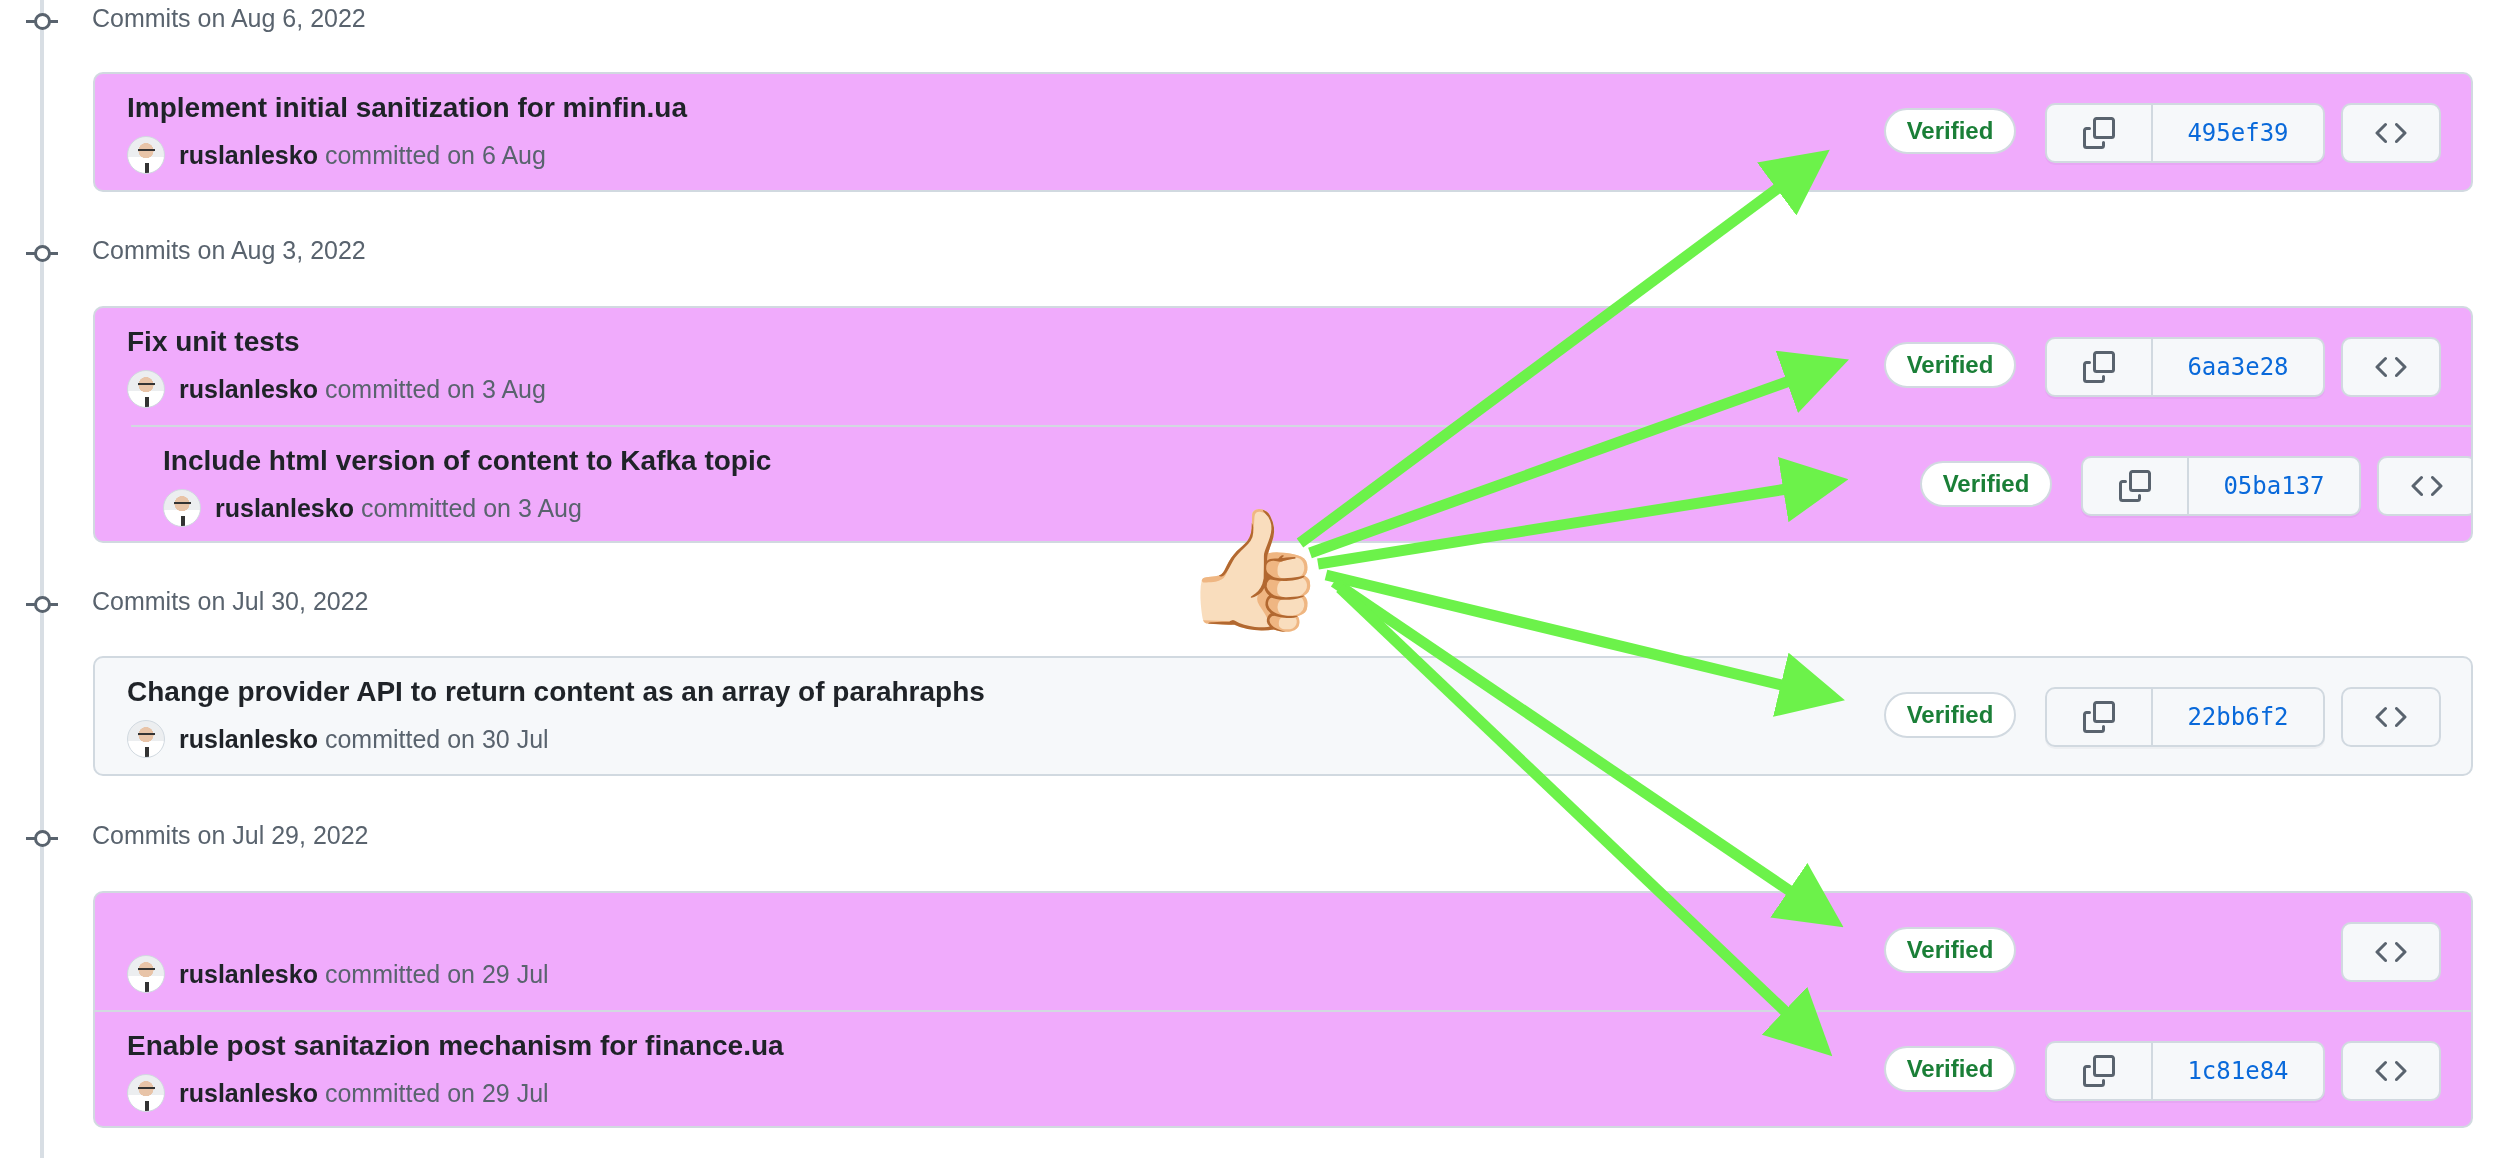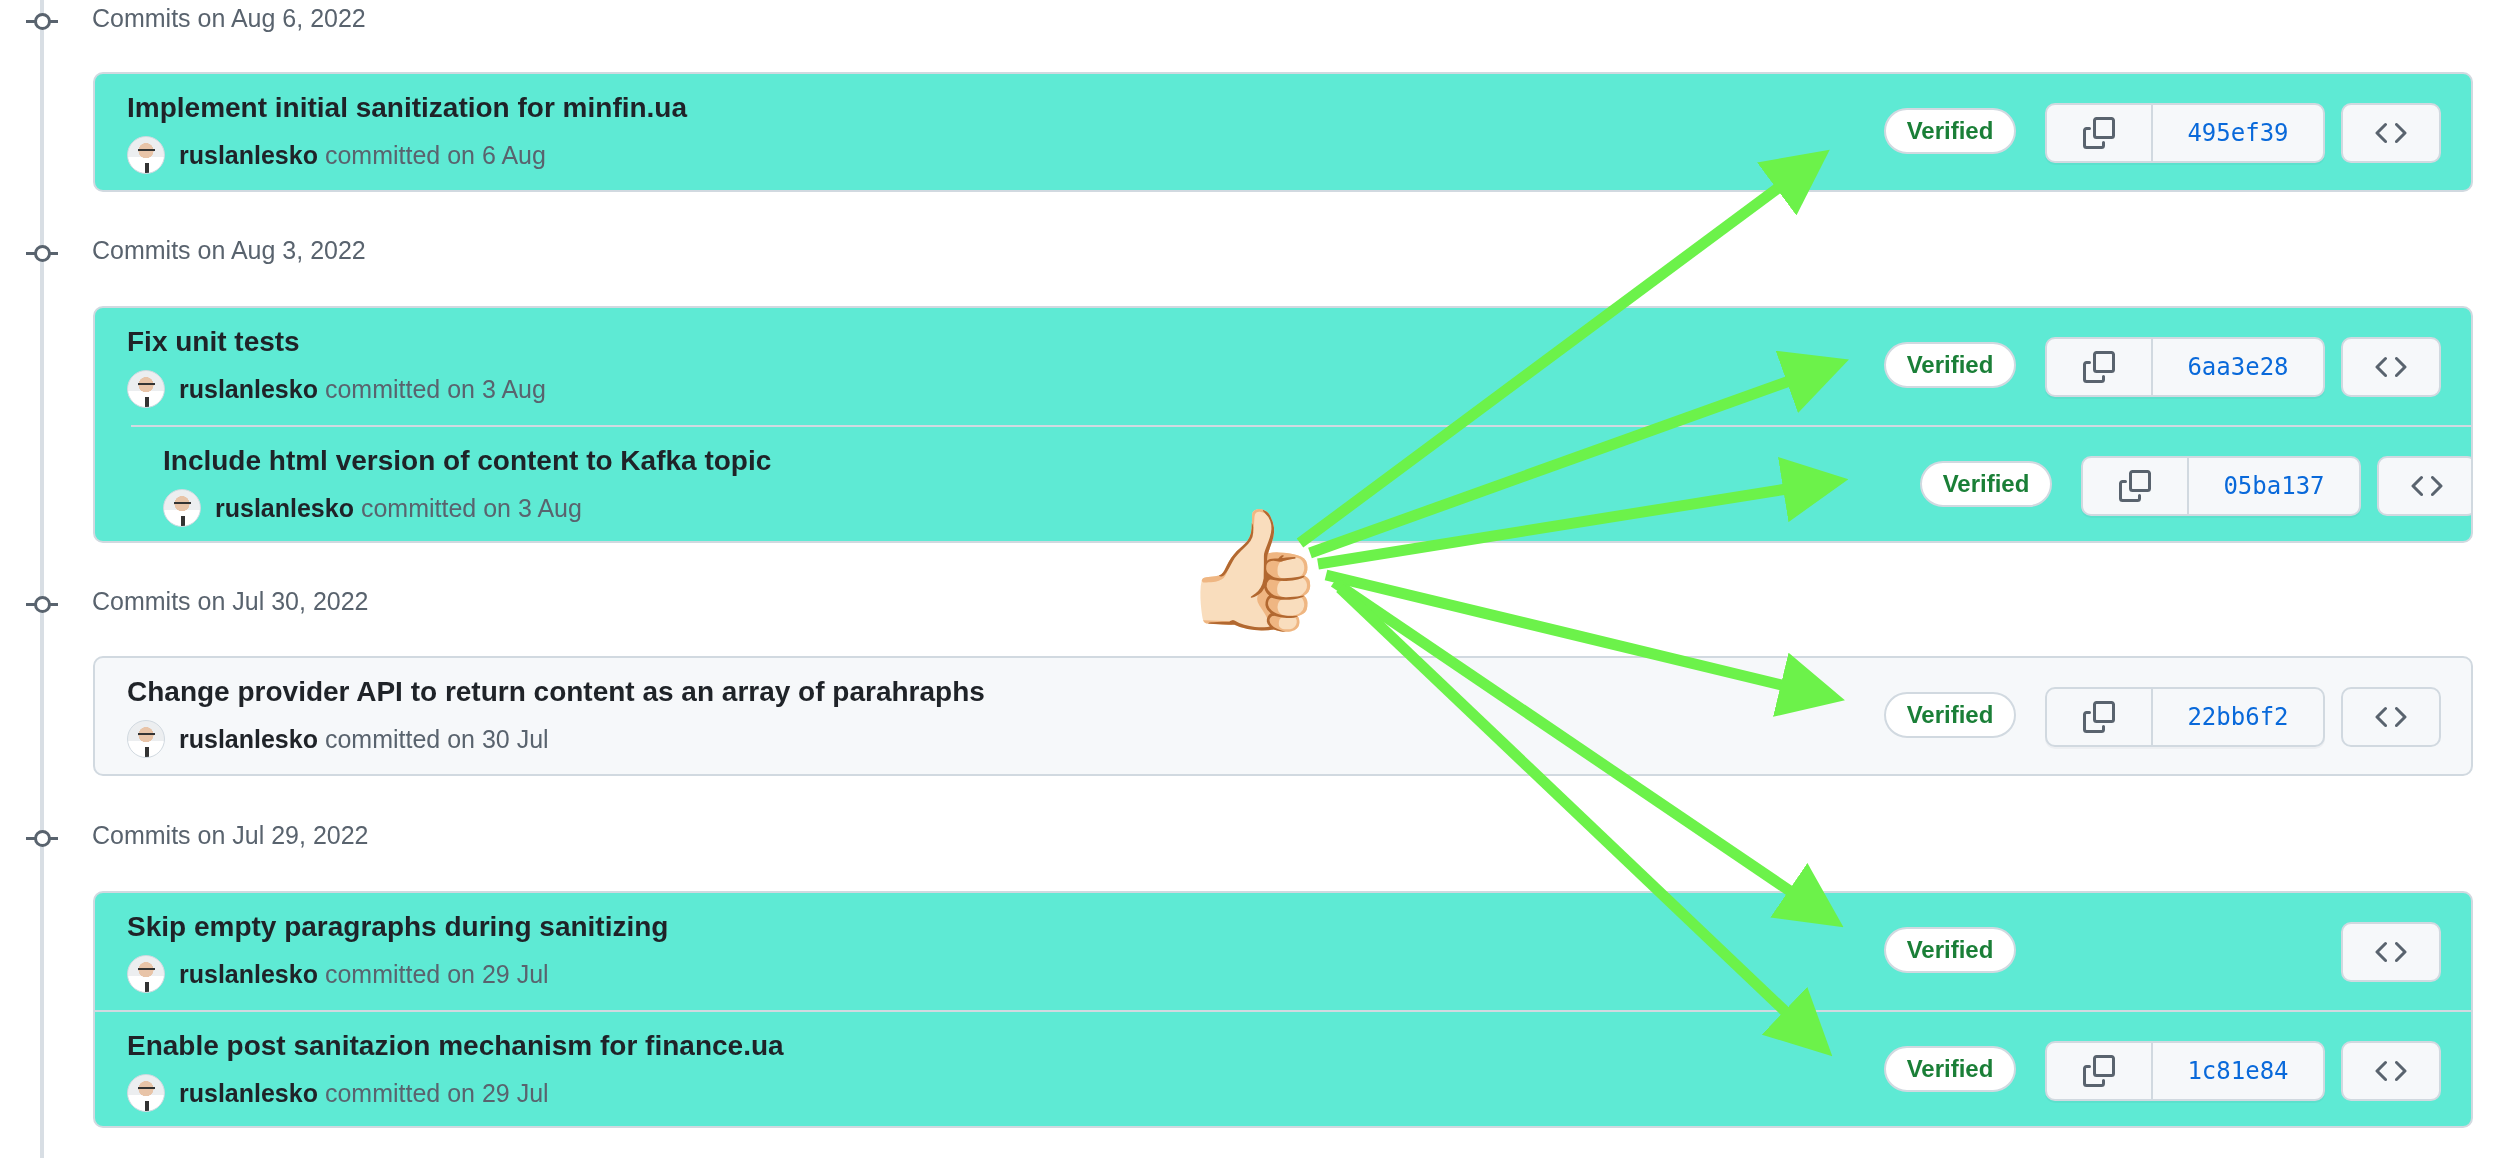--- a/index.html
+++ b/index.html
@@ -4,21 +4,21 @@
 <style>
   html, body { margin:0; padding:0; background:#ffffff; }
   body { width:2496px; height:1158px; position:relative; overflow:hidden;
          font-family:"Liberation Sans", "DejaVu Sans", sans-serif; color:#1f2328; }
   .timeline-line { position:absolute; left:40px; top:0; width:4px; height:1158px; background:#d8dee4; }
   .group-header { position:absolute; left:0; height:40px; display:flex; align-items:center; }
   .node { position:absolute; left:26px; width:32px; height:40px; top:0; }
   .node .stub { position:absolute; top:19px; height:3px; width:32px; left:0; background:#59636e; }
   .node .ring { position:absolute; left:8px; top:12px; width:11px; height:11px; border:3px solid #59636e; border-radius:50%; background:#fff; }
   .group-header .label { position:absolute; left:92px; font-size:25px; color:#59636e; white-space:nowrap; top:3px; }
-  .card { position:absolute; left:93px; width:2380px; border:2px solid #d1d9e0; border-radius:10px; background:#5eead4; box-sizing:border-box; overflow:hidden; }
+  .card { position:absolute; left:93px; width:2380px; border:2px solid #d1d9e0; border-radius:10px; background:#f0abfc; box-sizing:border-box; overflow:hidden; }
   .card.shaded { background:#f6f8fa; }
   .row { position:relative; height:116px; box-sizing:border-box; }
   .row + .row { border-top:2px solid #d1d9e0; }
   .title { position:absolute; left:32px; top:18px; font-size:28px; font-weight:bold; color:#1f2328; white-space:nowrap; }
   .meta { position:absolute; left:32px; top:62px; display:flex; align-items:center; font-size:25px; white-space:nowrap; }
   .avatar { width:38px; height:38px; border-radius:50%; margin-right:14px; position:relative; overflow:hidden;
             background:radial-gradient(circle at 50% 38%, #e8c4a8 0 26%, transparent 27%), linear-gradient(#eceef0 0 55%, #ffffff 55%); border:1px solid #d1d9e0; box-sizing:border-box; }
   .avatar .glasses { position:absolute; left:10px; top:12px; width:17px; height:4px; border-top:2px solid #333; }
   .avatar .tie { position:absolute; left:17px; top:26px; width:4px; height:10px; background:#333; }
   .author { font-weight:bold; color:#1f2328; margin-right:7px; }
@@ -175,21 +175,20 @@
 
 <div class="group-header" style="top:818px;">
   <div class="node">
       <div class="stub"></div>
       <div class="ring"></div>
     </div>
   <span class="label">Commits on Jul 29, 2022</span>
 </div>
 <div class="card" style="top:891px;">
   <div class="row" style="height:117px;">
-    <span class="title">Skip empty paragraphs during sanitizing</span>
     <div class="meta">
       <span class="avatar">
           <span class="glasses"></span>
           <span class="tie"></span>
         </span>
       <span class="author">ruslanlesko</span>
       <span class="committed">committed on 29 Jul</span>
     </div>
     <span class="badge">Verified</span>
     <div class="code-btn">

